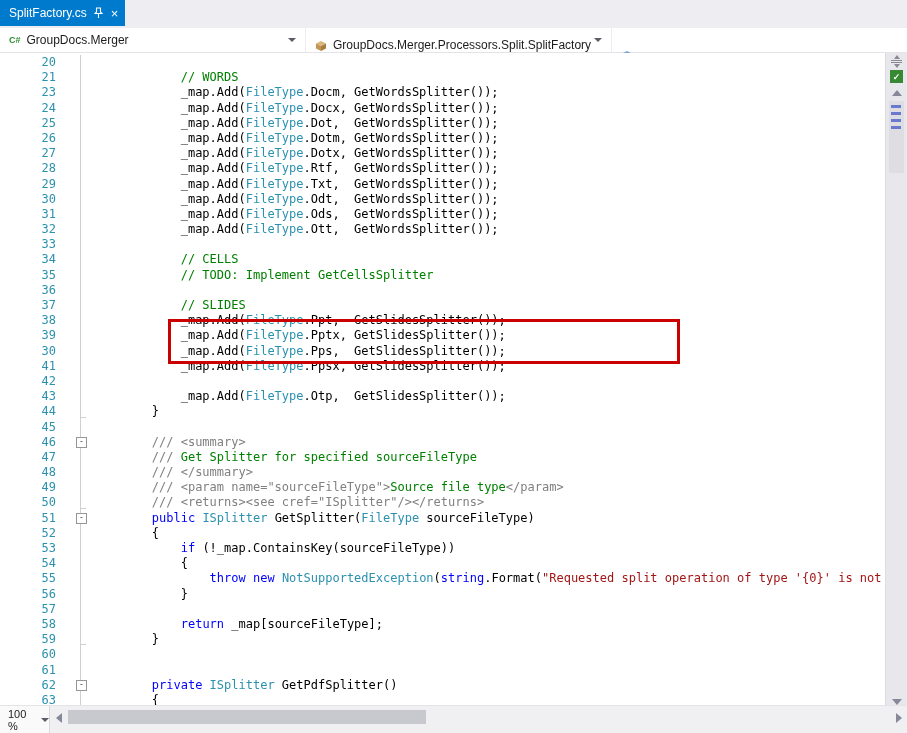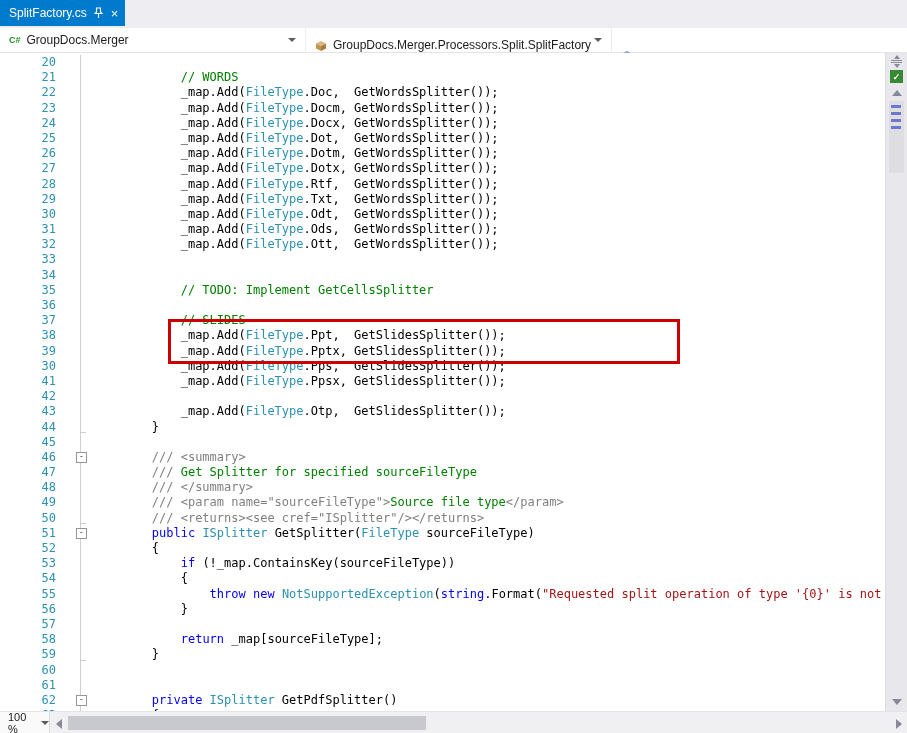--- a/index.html
+++ b/index.html
@@ -47,21 +47,21 @@
   .gr-tri-dn { width:0;height:0;border-left:3px solid transparent;border-right:3px solid transparent;border-top:4px solid #8A8A94; }
   .check { position:absolute; top:17px; left:4px; width:13px; height:13px; color:#fff; font-size:9px; font-weight:bold;
     display:flex; align-items:center; justify-content:center; }
   .tri-up { position:absolute; top:37px; left:6px; width:0; height:0; border-left:5px solid transparent; border-right:5px solid transparent; border-bottom:6px solid #868999; }
   .tri-down { position:absolute; bottom:6px; left:6px; width:0; height:0; border-left:5px solid transparent; border-right:5px solid transparent; border-top:6px solid #868999; }
   .vthumb { position:absolute; top:48px; left:3px; width:15px; height:72px; background:#DDDDE2; }
   .mark { position:absolute; left:5px; width:10px; height:3px; }
   .m1{top:52px}.m2{top:59px}.m3{top:66px}.m4{top:73px}
 
   
-  .hbar { position:absolute; bottom:0; left:0; right:0; height:22px; background:#F0F0F3; border-top:1px solid #E3E3E8;padding-left:11px; }
+  .hbar { position:absolute; bottom:0; left:0; right:0; height:28px; background:#F0F0F3; border-top:1px solid #E3E3E8;padding-left:11px; }
   .zoom { position:absolute; left:0; top:0; width:50px; height:100%; background:#FAFAFB; border-right:1px solid #D9D9DE;
     display:flex; align-items:center; font-size:11px; color:#1B1B1B; padding-left:8px; gap:6px; }
   .tri-left { position:absolute; left:56px; top:7px; width:0; height:0; border-top:5px solid transparent; border-bottom:5px solid transparent; border-right:6px solid #868999; }
   .tri-right { position:absolute; right:5px; top:7px; width:0; height:0; border-top:5px solid transparent; border-bottom:5px solid transparent; border-left:6px solid #868999; }
   .hthumb { position:absolute; left:68px; top:4px; width:358px; height:14px; background:#C8C9CF; }
 </style>
 <style>.tok-d{color:#000000}.tok-c{color:#008000}.tok-k{color:#0000FF}.tok-t{color:#2B91AF}.tok-s{color:#A31515}.tok-g{color:#808080}.tok-e{color:#008000}.ln{color:#2B91AF}</style></head>
 <body>
 
 <div class="app">
@@ -114,25 +114,20 @@
           <div class="ln">20</div>
           <div class="fold fold-line"></div>
           <div class="code"></div>
         </div>
         <div class="line-row">
           <div class="ln">21</div>
           <div class="fold fold-line"></div>
           <div class="code"><span class="tok-c">            // WORDS</span></div>
         </div>
         <div class="line-row">
-          <div class="ln">22</div>
-          <div class="fold fold-line"></div>
-          <div class="code"><span class="tok-d">            _map.Add(</span><span class="tok-t">FileType</span><span class="tok-d">.Doc,  GetWordsSplitter());</span></div>
-        </div>
-        <div class="line-row">
           <div class="ln">23</div>
           <div class="fold fold-line"></div>
           <div class="code"><span class="tok-d">            _map.Add(</span><span class="tok-t">FileType</span><span class="tok-d">.Docm, GetWordsSplitter());</span></div>
         </div>
         <div class="line-row">
           <div class="ln">24</div>
           <div class="fold fold-line"></div>
           <div class="code"><span class="tok-d">            _map.Add(</span><span class="tok-t">FileType</span><span class="tok-d">.Docx, GetWordsSplitter());</span></div>
         </div>
         <div class="line-row">
@@ -176,20 +171,21 @@
           <div class="code"><span class="tok-d">            _map.Add(</span><span class="tok-t">FileType</span><span class="tok-d">.Ott,  GetWordsSplitter());</span></div>
         </div>
         <div class="line-row">
           <div class="ln">33</div>
           <div class="fold fold-line"></div>
           <div class="code"></div>
         </div>
         <div class="line-row">
           <div class="ln">34</div>
           <div class="fold fold-line"></div>
+          <div class="code"><span class="tok-c">            // CELLS</span></div>
         </div>
         <div class="line-row">
           <div class="ln">35</div>
           <div class="fold fold-line"></div>
           <div class="code"><span class="tok-c">            // TODO: Implement GetCellsSplitter</span></div>
         </div>
         <div class="line-row">
           <div class="ln">36</div>
           <div class="fold fold-line"></div>
           <div class="code"></div>

